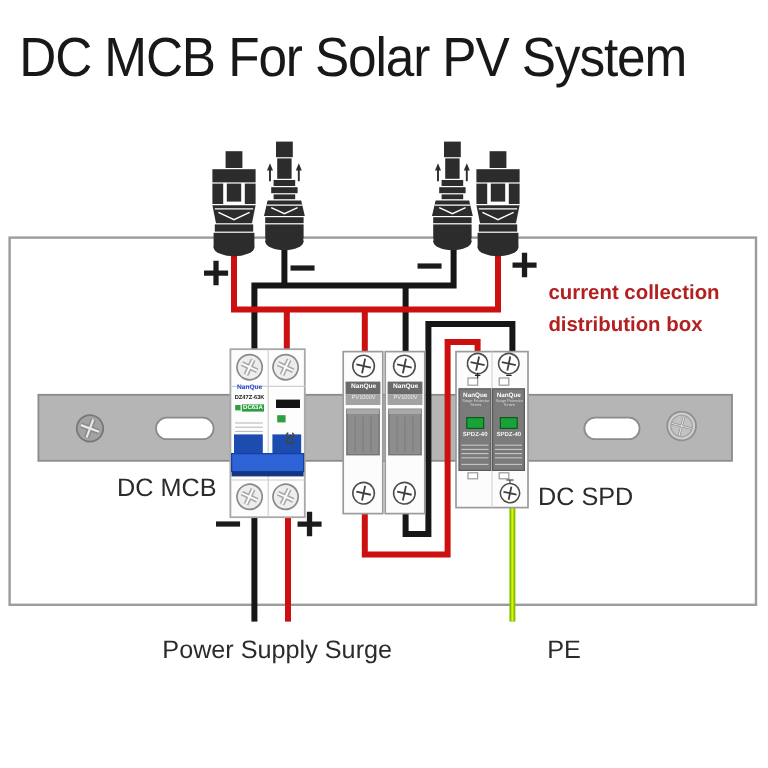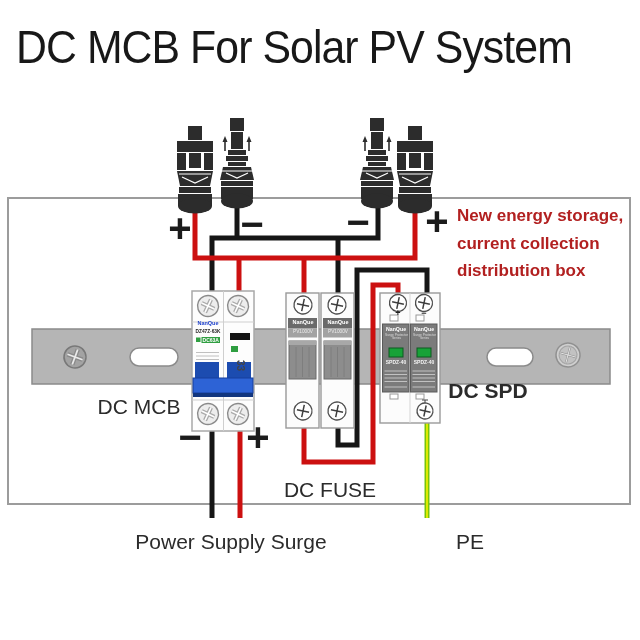--- a/index.html
+++ b/index.html
@@ -268,27 +268,25 @@
 
 <div id="title" class="abs">DC MCB For Solar PV System</div>
 
 <div class="sign" style="left:180px;top:228px;">+</div>
 <div class="sign" style="left:252px;top:224px;">−</div>
 <div class="sign" style="left:358px;top:222px;">−</div>
 <div class="sign" style="left:437px;top:221px;">+</div>
 <div class="sign" style="left:190px;top:437px;">−</div>
 <div class="sign" style="left:258px;top:437px;">+</div>
 
-<div class="abs note" style="top:206px;">New energy storage,</div>
 <div class="abs note" style="top:234px;">current collection</div>
 <div class="abs note" style="top:261px;">distribution box</div>
 
 <div class="lbl" style="left:139px;top:395px;">DC MCB</div>
-<div class="lbl" style="left:488px;top:379px;font-weight:bold;">DC SPD</div>
-<div class="lbl" style="left:330px;top:478px;">DC FUSE</div>
+<div class="lbl" style="left:488px;top:403px;">DC SPD</div>
 <div class="lbl" style="left:231px;top:530px;">Power Supply Surge</div>
 <div class="lbl" style="left:430px;top:530px;margin-left:40px;">PE</div>
 
 <div class="sc brand-blue" style="left:192.5px;top:320px;width:60px;">NanQue</div>
 <div class="sc model" style="left:192.5px;top:328.5px;width:60px;">DZ47Z-63K</div>
 <div class="sc" style="left:192.5px;top:337px;width:60px;">
   <div class="badge-row">
     <span class="badge-sq"></span>
     <span class="badge-tx">DC63A</span>
   </div>

